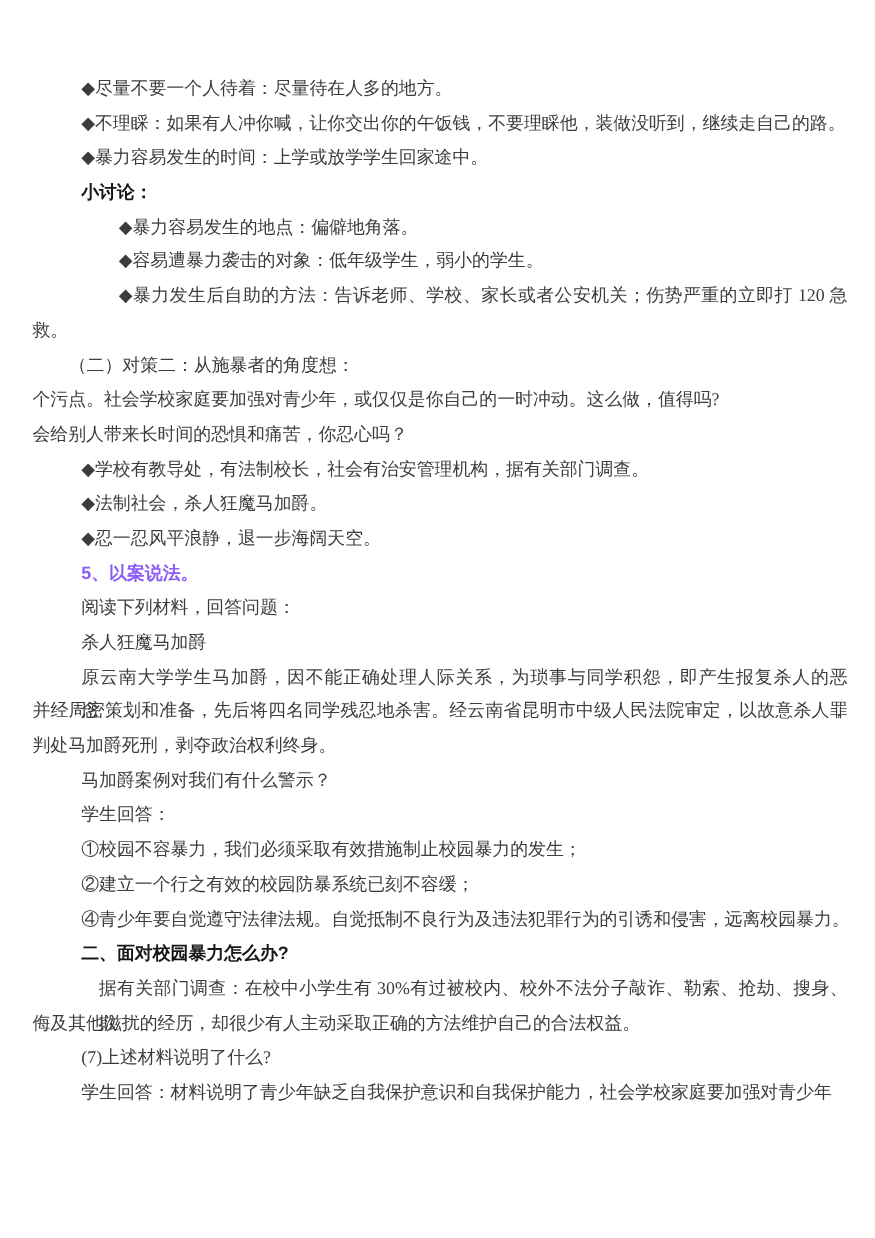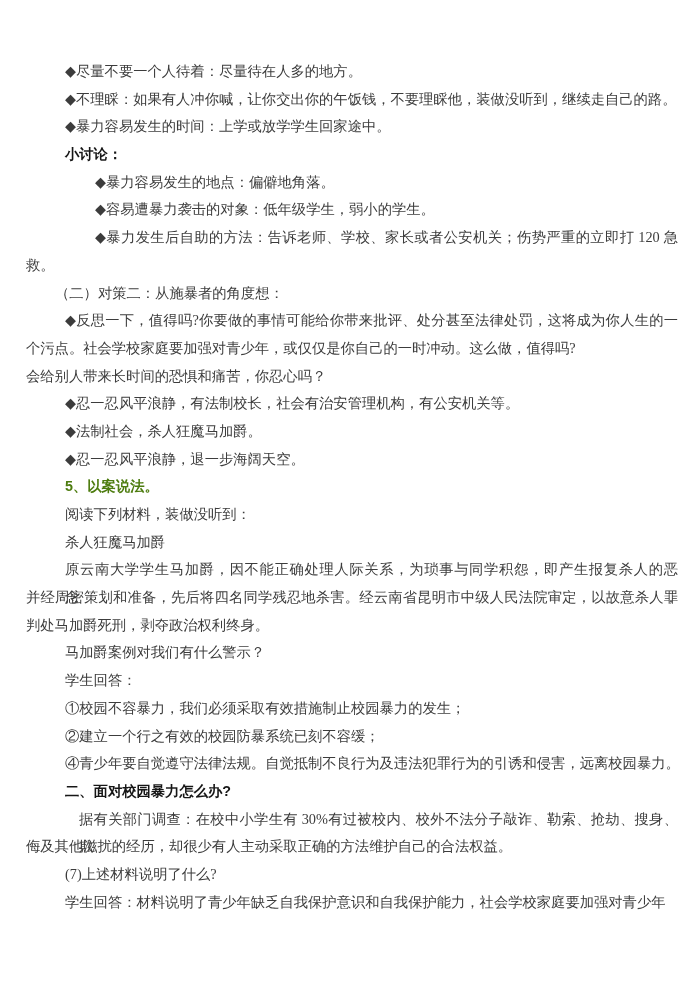--- a/index.html
+++ b/index.html
@@ -47,28 +47,27 @@
   <div class="doc" id="doc" style="color: rgb(60, 60, 60);">
       <div class="line" style="padding-left: 39px;">◆尽量不要一个人待着：尽量待在人多的地方。</div>
       <div class="line" style="padding-left: 39px;">◆不理睬：如果有人冲你喊，让你交出你的午饭钱，不要理睬他，装做没听到，继续走自己的路。</div>
       <div class="line" style="padding-left: 39px;">◆暴力容易发生的时间：上学或放学学生回家途中。</div>
       <div class="line bold" style="padding-left: 39px; color: rgb(22, 22, 22);">小讨论：</div>
       <div class="line" style="padding-left: 69px;">◆暴力容易发生的地点：偏僻地角落。</div>
       <div class="line" style="padding-left: 69px;">◆容易遭暴力袭击的对象：低年级学生，弱小的学生。</div>
       <div class="line fill" style="padding-left: 69px;">◆暴力发生后自助的方法：告诉老师、学校、家长或者公安机关；伤势严重的立即打 120 急</div>
       <div class="line" style="padding-left: 0px;">救。</div>
       <div class="line" style="padding-left: 29px;">（二）对策二：从施暴者的角度想：</div>
-      <div class="line fill" style="padding-left: 39px;">◆反思一下，值得吗?你要做的事情可能给你带来批评、处分甚至法律处罚，这将成为你人生的一</div>
       <div class="line" style="padding-left: 0px;">个污点。社会学校家庭要加强对青少年，或仅仅是你自己的一时冲动。这么做，值得吗?</div>
       <div class="line" style="padding-left: 0px;">会给别人带来长时间的恐惧和痛苦，你忍心吗？</div>
-      <div class="line" style="padding-left: 39px;">◆忍一忍风平浪静，有法制校长，社会有治安管理机构，有公安机关等。</div>
+      <div class="line" style="padding-left: 39px;">◆学校有教导处，有法制校长，社会有治安管理机构，据有关部门调查。</div>
       <div class="line" style="padding-left: 39px;">◆法制社会，杀人狂魔马加爵。</div>
       <div class="line" style="padding-left: 39px;">◆忍一忍风平浪静，退一步海阔天空。</div>
-      <div class="line bold" style="padding-left: 39px; color: #4d7c0f;">5、以案说法。</div>
-      <div class="line" style="padding-left: 39px;">阅读下列材料，装做没听到：</div>
+      <div class="line bold" style="padding-left: 39px; color: #8b5cf6;">5、以案说法。</div>
+      <div class="line" style="padding-left: 39px;">阅读下列材料，回答问题：</div>
       <div class="line" style="padding-left: 39px;">杀人狂魔马加爵</div>
       <div class="line fill" style="padding-left: 39px;">原云南大学学生马加爵，因不能正确处理人际关系，为琐事与同学积怨，即产生报复杀人的恶念，</div>
       <div class="line fill" style="padding-left: 0px;">并经周密策划和准备，先后将四名同学残忍地杀害。经云南省昆明市中级人民法院审定，以故意杀人罪</div>
       <div class="line" style="padding-left: 0px;">判处马加爵死刑，剥夺政治权利终身。</div>
       <div class="line" style="padding-left: 39px;">马加爵案例对我们有什么警示？</div>
       <div class="line" style="padding-left: 39px;">学生回答：</div>
       <div class="line" style="padding-left: 39px;">①校园不容暴力，我们必须采取有效措施制止校园暴力的发生；</div>
       <div class="line" style="padding-left: 39px;">②建立一个行之有效的校园防暴系统已刻不容缓；</div>
       <div class="line" style="padding-left: 39px;">④青少年要自觉遵守法律法规。自觉抵制不良行为及违法犯罪行为的引诱和侵害，远离校园暴力。</div>
       <div class="line bold" style="padding-left: 39px; color: rgb(22, 22, 22);">二、面对校园暴力怎么办?</div>

